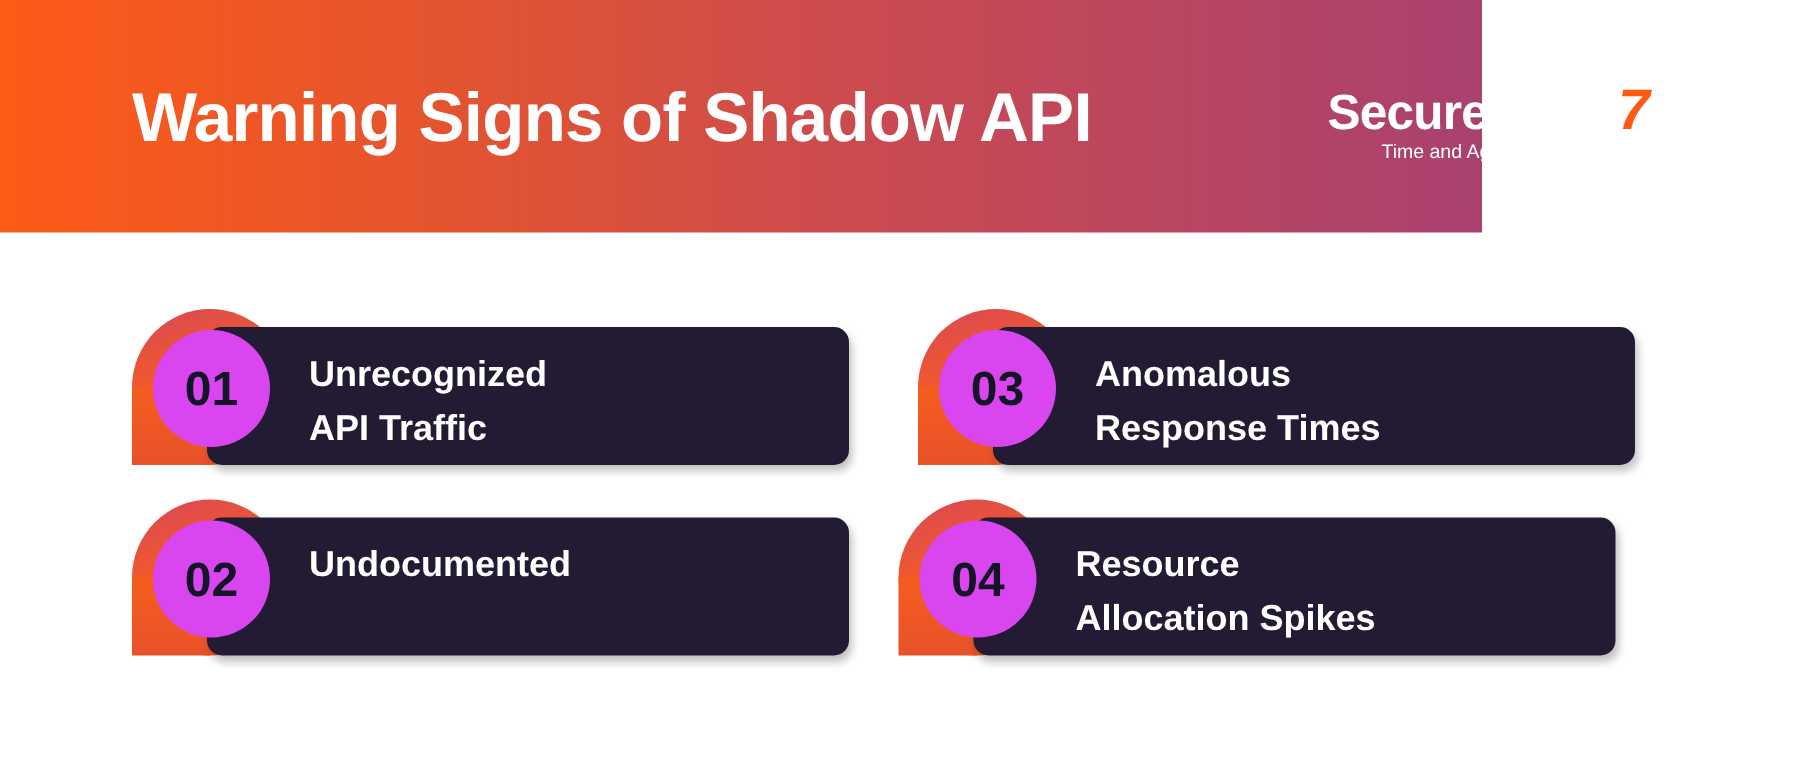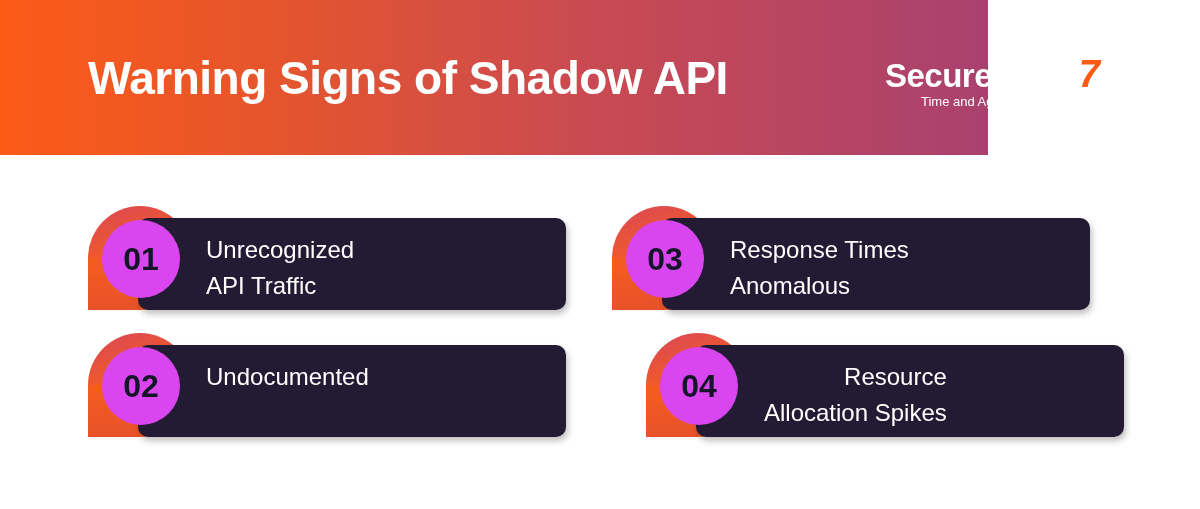--- a/index.html
+++ b/index.html
@@ -43,21 +43,21 @@
       position: absolute; left: 0; top: 52px; width: 52px; height: 52px;
       background: linear-gradient(180deg, #f55d1e, #e8522a);
     }
     .card .disc {
       position: absolute; left: 14px; top: 14px; width: 78px; height: 78px; border-radius: 50%;
       background: #d946ef; display: flex; align-items: center; justify-content: center;
       color: #141627; font-weight: bold; font-size: 32px;
     }
     .card .label {
       position: absolute; left: 118px; top: 26px;
-      color: #fff; font-weight: normal; font-size: 24px; line-height: 36px;
+      color: #fff; font-weight: bold; font-size: 24px; line-height: 36px;
     }
     .card .label span { display: block; }
   </style>
 </head>
 <body>
 
 <div class="header">
   <div class="title">Warning Signs of Shadow API</div>
   <div class="logo">
     <div class="logo-main">
@@ -87,26 +87,26 @@
     <span>Undocumented</span>
   </div>
 </div>
 
 <div class="card" style="left:612px; top:206px;">
   <div class="ring"></div>
   <div class="ring-bottom"></div>
   <div class="bar"></div>
   <div class="disc">03</div>
   <div class="label">
+    <span>Anomalous</span>
     <span>Response Times</span>
-    <span>Anomalous</span>
   </div>
 </div>
 
-<div class="card" style="left:646px; top:333px;text-align:right;">
+<div class="card" style="left:599px; top:333px;">
   <div class="ring"></div>
   <div class="ring-bottom"></div>
   <div class="bar"></div>
   <div class="disc">04</div>
   <div class="label">
     <span>Resource</span>
     <span>Allocation Spikes</span>
   </div>
 </div>
 

